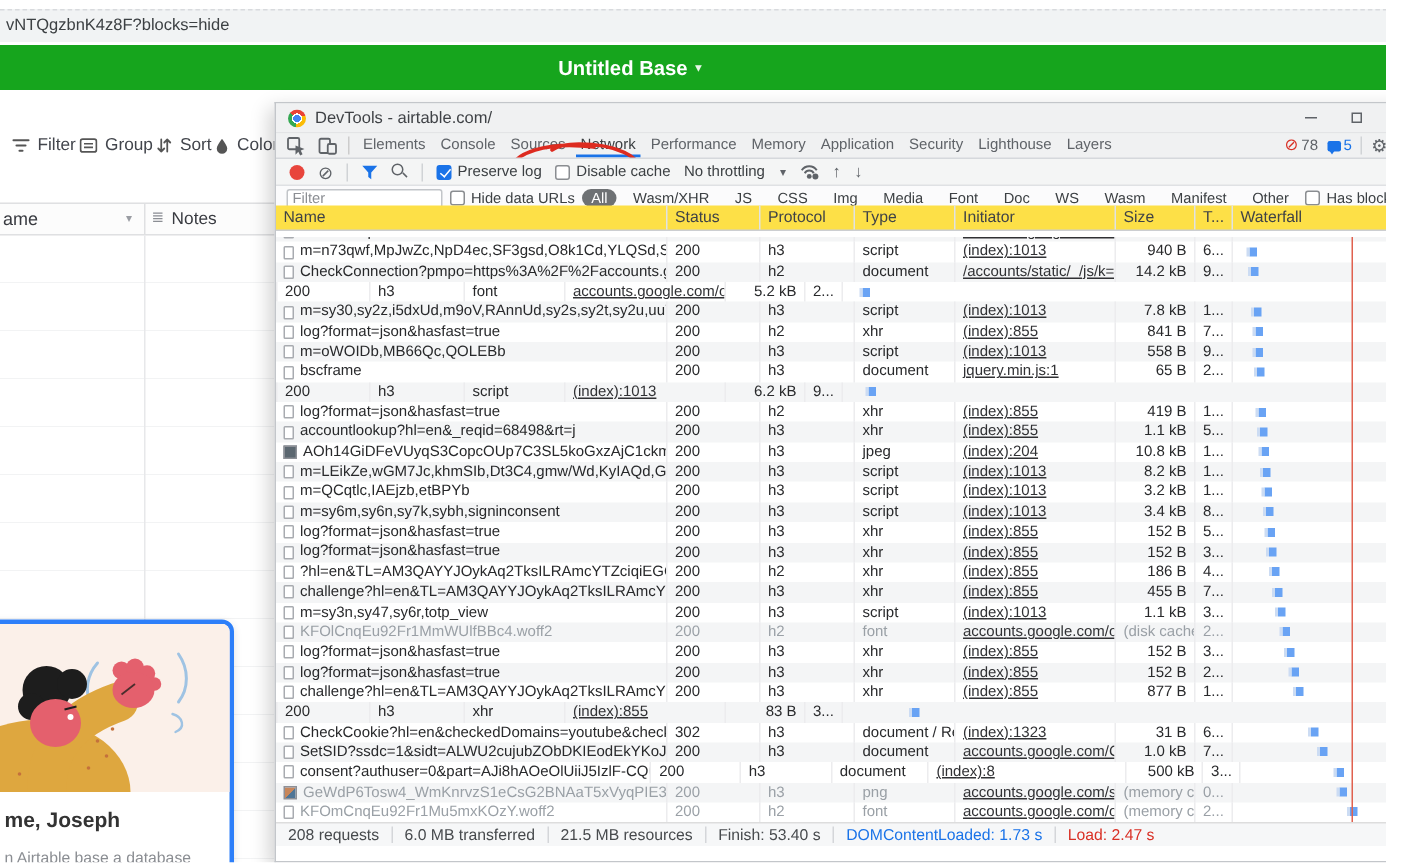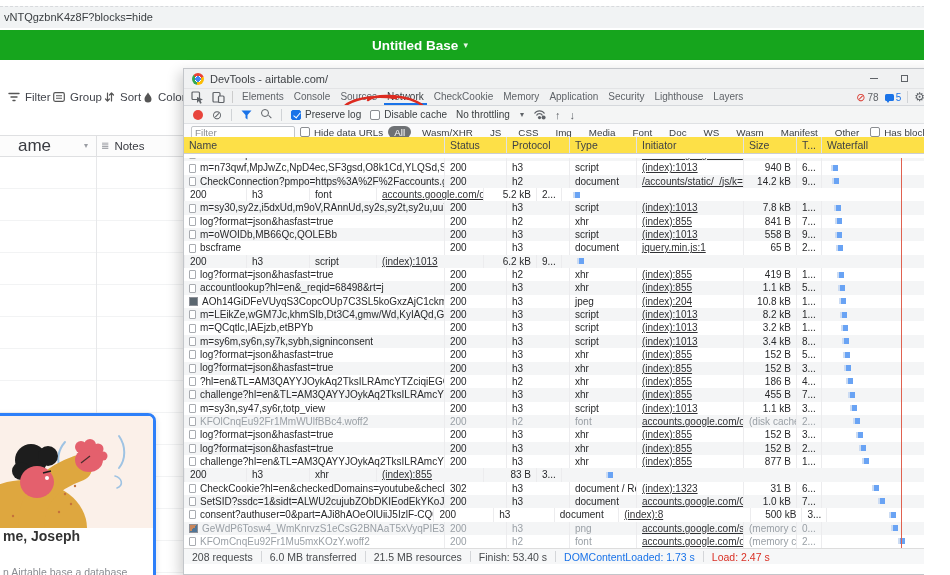--- a/index.html
+++ b/index.html
@@ -19,34 +19,34 @@
   .basetitle-caret{font-size:9px;font-weight:normal;opacity:.9}
   .omni-btn{position:absolute;right:-3px;top:7px;width:21px;height:19px;background:#2e6fe8;border-radius:4px;border:none;
     color:#f59f2c;font-size:11px;line-height:17px;text-align:center;padding:0}
 
   
   .at-page{position:absolute;left:0;top:60px;width:950px;height:515px;background:#fff}
   .at-toolbar{position:absolute;left:0;top:27px;width:950px;height:20px;background:#fff}
   .at-item{position:absolute;top:0;height:20px;display:flex;align-items:center;gap:5px;color:#42454c;font-size:11.5px;cursor:pointer}
   .at-item svg{display:block}
   .grid-header{position:absolute;left:0;top:75px;width:950px;height:22px;background:#fcfcfc;border-top:1px solid #dfe0e2;border-bottom:1px solid #dfe0e2}
-  .gh-col1{position:absolute;left:18px;top:0;height:20px;line-height:20px;font-size:17px;color:#393b41}
+  .gh-col1{position:absolute;left:2px;top:0;height:20px;line-height:20px;font-size:12px;color:#393b41}
   .gh-caret{position:absolute;left:84px;top:0;height:20px;line-height:20px;font-size:8px;color:#9a9da3}
   .gh-div{position:absolute;left:96px;top:0;bottom:0;width:1px;background:#dfe0e2}
   .gh-col2{position:absolute;left:101px;top:0;height:20px;line-height:20px;font-size:11.5px;color:#393b41;display:flex;align-items:center;gap:5px}
   .gh-col2 .fld-ic{color:#8b8e94;font-size:10px}
   .grid-body{position:absolute;left:0;top:97px;width:183px;height:418px;
     background:repeating-linear-gradient(to bottom,transparent 0 31px,#f2f3f4 31px 32px)}
   .gb-vline{position:absolute;left:96px;top:0;bottom:0;width:1px;background:#e7e8ea}
 
   
   .welcome-card{position:absolute;left:-30px;top:413px;width:186px;height:172px;background:#fff;
     border:3px solid #2d7ff9;border-radius:8px;overflow:hidden;box-shadow:0 2px 6px rgba(0,0,0,.12)}
   .wc-art{position:absolute;left:0;top:0;right:0;height:112px;background:#fbf0e9}
-  .wc-heading{position:absolute;left:30px;top:112px;font-size:14px;font-weight:bold;color:#333;white-space:nowrap}
+  .wc-heading{position:absolute;left:30px;top:122px;font-size:14px;font-weight:bold;color:#333;white-space:nowrap}
   .wc-sub{position:absolute;left:30px;top:150px;font-size:10.5px;color:#8a8d92;white-space:nowrap}
 
   
   .dt{position:absolute;left:183px;top:68px;width:767px;height:507px;background:#fff;
     border:1px solid #c3c6ca;border-right:none;box-shadow:-4px 4px 12px rgba(0,0,0,.18)}
   .dt-titlebar{position:absolute;left:0;top:0;width:765px;height:20px;background:#f0f1f2;display:flex;align-items:center;border-bottom:1px solid #e3e4e6}
   .chrome-ic{width:12px;height:12px;border-radius:50%;margin:0 6px 0 8px;flex:none;
     background:radial-gradient(circle at center,#4285f4 0 2.6px,#fff 2.6px 3.4px,rgba(0,0,0,0) 3.4px),
       conic-gradient(from -50deg,#ea4335 0 120deg,#fbbc05 120deg 240deg,#34a853 240deg 360deg)}
   .dt-title{font-size:11px;color:#3f4246}
@@ -268,21 +268,21 @@
             <rect x="1" y="1.5" width="7" height="9.5" rx="1" fill="none" stroke="#5f6368" stroke-width="1.2"></rect>
             <rect x="6.5" y="5" width="5.5" height="6.5" rx="1" fill="#f0f1f2" stroke="#5f6368" stroke-width="1.2"></rect>
           </svg>
       </span>
       <span class="tb-sep"></span>
       <span id="dt-tabs" style="display:flex;align-items:center">
           <span class="dt-tab">Elements</span>
           <span class="dt-tab">Console</span>
           <span class="dt-tab">Sources</span>
           <span class="dt-tab active">Network</span>
-          <span class="dt-tab">CheckCookie</span>
+          <span class="dt-tab">Performance</span>
           <span class="dt-tab">Memory</span>
           <span class="dt-tab">Application</span>
           <span class="dt-tab">Security</span>
           <span class="dt-tab">Lighthouse</span>
           <span class="dt-tab">Layers</span>
         </span>
       <span class="tb-right">
         <span class="badge">
           <span class="err-ic">⊘</span>
           <span class="err-num">78</span>

